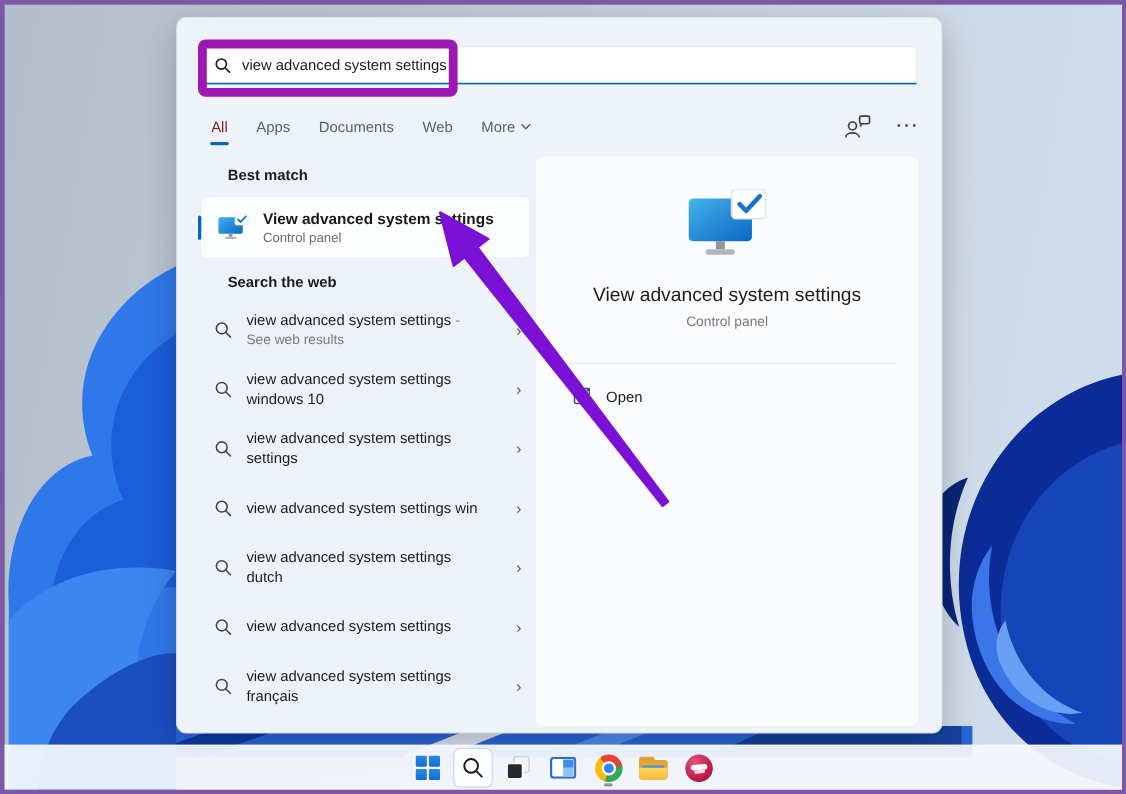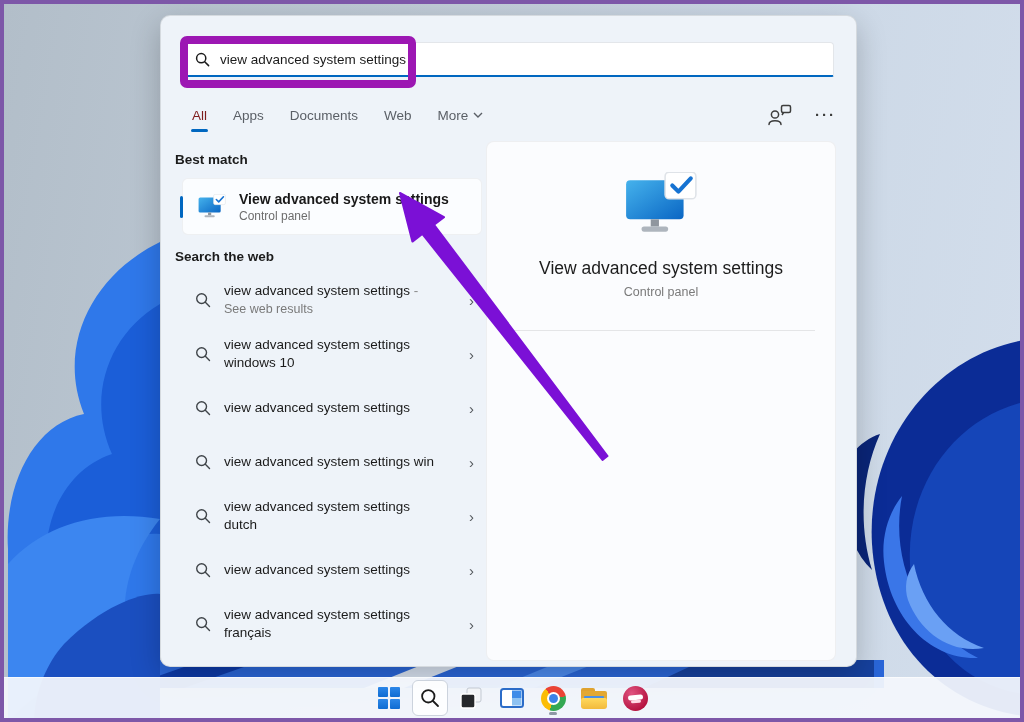--- a/index.html
+++ b/index.html
@@ -29,21 +29,21 @@
     color:#1b1b1b;background:transparent;padding:0;
   }
   
   #tabs{position:absolute;left:30px;top:84px;right:20px;height:30px;display:flex;align-items:center;gap:24px}
   .tab{position:relative;font-size:13.5px;color:#5a5f66;cursor:pointer;display:flex;align-items:center;gap:5px;padding:2px 1px}
   .tab.active{color:#7f1d1d;font-weight:400}
   .tab.active::after{content:"";position:absolute;left:0;right:0;bottom:-7px;height:3px;border-radius:2px;background:#0067c0}
   #tabs-right{margin-left:auto;display:flex;align-items:center;gap:22px}
   .ellipsis{font-size:15px;color:#3c3c3c;letter-spacing:2px;font-weight:700;line-height:10px;cursor:pointer}
   
-  .section-heading{position:absolute;left:14px;font-size:13.5px;font-weight:700;color:#1b1b1b}
+  .section-heading{position:absolute;left:46px;font-size:13.5px;font-weight:700;color:#1b1b1b}
   #bm-heading{top:136px}
   #web-heading{top:233px}
   #bm-card{
     position:absolute;left:21px;top:162px;width:300px;height:57px;
     background:#fbfdff;border:1px solid rgba(0,0,0,.05);border-radius:6px;
     display:flex;align-items:center;box-sizing:border-box;cursor:pointer;
   }
   #bm-accent{position:absolute;left:-3px;top:17px;width:3px;height:22px;border-radius:2px;background:#0067c0}
   #bm-card .bm-icon{margin:0 12px 0 14px;flex:0 0 auto}
   .bm-title{font-size:14px;font-weight:700;color:#191919;line-height:18px}
@@ -210,20 +210,21 @@
     <div class="row-chevron">›</div>
   </div>
 
   <div class="web-row">
     <svg class="mag" width="16" height="16" viewBox="0 0 15 15">
       <circle cx="6.2" cy="6.2" r="4.6" fill="none" stroke="#3f4449" stroke-width="1.3"></circle>
       <line x1="9.7" y1="9.7" x2="13.6" y2="13.6" stroke="#3f4449" stroke-width="1.3" stroke-linecap="round"></line>
     </svg>
     <div class="web-text">
       <span class="l1">view advanced system settings</span><span class="b"></span><span class="dash"></span>
+      <span class="l2">settings</span>
     </div>
     <div class="row-chevron">›</div>
   </div>
 
   <div class="web-row">
     <svg class="mag" width="16" height="16" viewBox="0 0 15 15">
       <circle cx="6.2" cy="6.2" r="4.6" fill="none" stroke="#3f4449" stroke-width="1.3"></circle>
       <line x1="9.7" y1="9.7" x2="13.6" y2="13.6" stroke="#3f4449" stroke-width="1.3" stroke-linecap="round"></line>
     </svg>
     <div class="web-text">
@@ -278,20 +279,27 @@
           </defs>
         <rect x="4" y="8" width="56" height="38" rx="4" fill="url(#scr2)"></rect>
         <rect x="28" y="46" width="8" height="7" fill="#8f969e"></rect>
         <rect x="19" y="53" width="26" height="5" rx="2.5" fill="#aeb5bd"></rect>
         <rect x="42" y="0" width="30" height="26" rx="4" fill="#fff" stroke="#dfe3e8" stroke-width="1.5"></rect>
         <path d="M49 13 l6 6 l12 -13" fill="none" stroke="#1673d2" stroke-width="4" stroke-linecap="round" stroke-linejoin="round"></path>
       </svg>
       <div id="detail-title">View advanced system settings</div>
       <div id="detail-sub">Control panel</div>
       <div id="detail-divider"></div>
+      <div id="open-row">
+        <svg width="18" height="18" viewBox="0 0 24 24">
+          <path d="M19 13 v6 a2 2 0 0 1 -2 2 H 5 a2 2 0 0 1 -2 -2 V 7 a2 2 0 0 1 2 -2 h6" fill="none" stroke="#3d4f58" stroke-width="1.8" stroke-linecap="round"></path>
+          <path d="M14 3 h7 v7 M21 3 l-10 10" fill="none" stroke="#3d4f58" stroke-width="1.8" stroke-linecap="round" stroke-linejoin="round"></path>
+        </svg>
+        <span id="open-label">Open</span>
+      </div>
     </div>
   </div>
 
   <div id="taskbar">
     <div class="tb-btn">
       <div class="start-grid">
           <i></i>
           <i></i>
           <i></i>
           <i></i>

